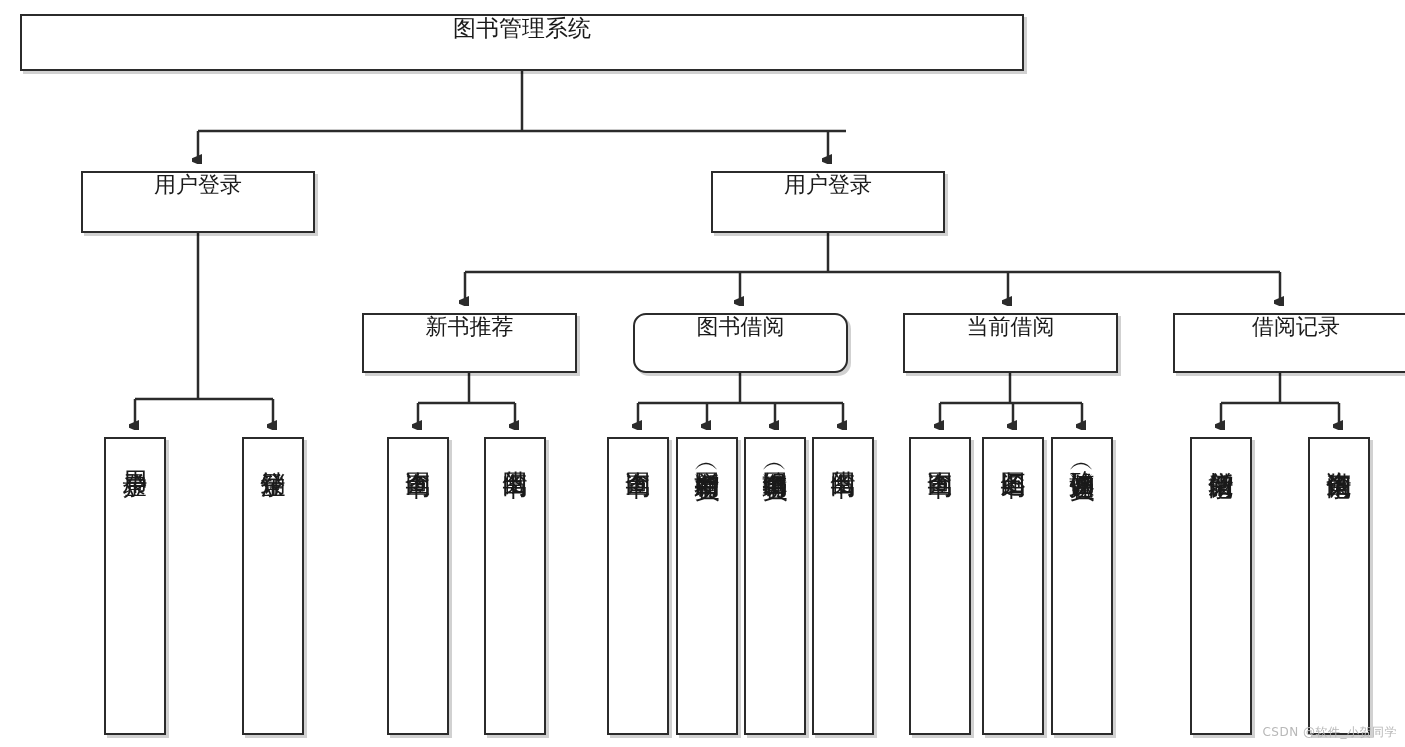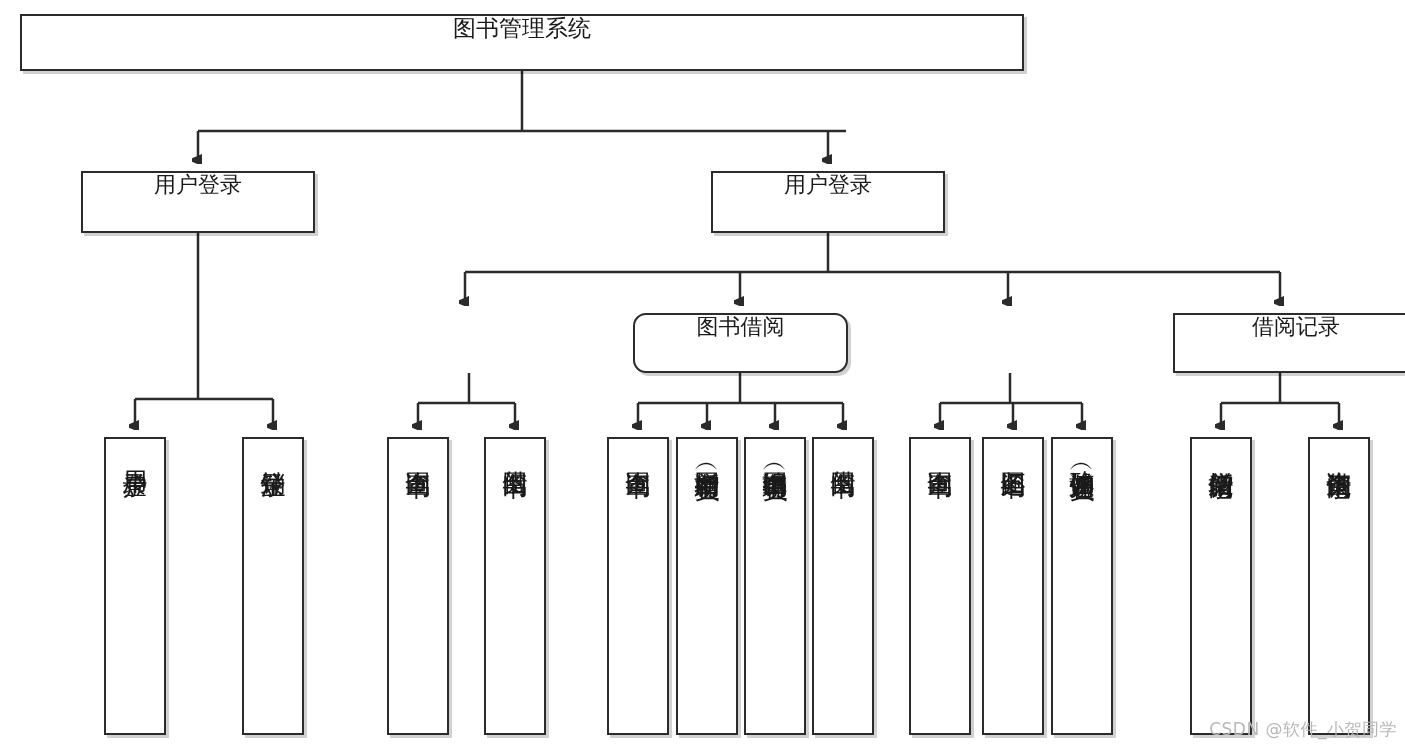--- a/index.html
+++ b/index.html
@@ -41,21 +41,21 @@
     font-size:25px;
     letter-spacing:1px;
     line-height:1;
   }
   #title-node .label{font-size:23px;}
 
   #watermark{
     position:absolute;
     right:8px;
     bottom:6px;
-    font-size:17px;
+    font-size:12px;
     color:#b8b8b8;
     letter-spacing:0.5px;
     z-index:3;
     white-space:nowrap;
     font-family:"DejaVu Sans","Liberation Sans",sans-serif;
   }
 </style>
 </head>
 <body>
 
@@ -115,22 +115,28 @@
     <span class="label">图书管理系统</span>
   </div>
 
   <div class="node horizontal" style="left:81px;top:171px;width:234px;height:62px;">
     <span class="label">用户登录</span>
   </div>
   <div class="node horizontal" style="left:711px;top:171px;width:234px;height:62px;">
     <span class="label">用户登录</span>
   </div>
 
+  <div class="node horizontal" style="left:362px;top:313px;width:215px;height:60px;">
+    <span class="label">新书推荐</span>
+  </div>
   <div class="node horizontal" style="left:633px;top:313px;width:215px;height:60px;border-radius:13px;">
     <span class="label">图书借阅</span>
+  </div>
+  <div class="node horizontal" style="left:903px;top:313px;width:215px;height:60px;">
+    <span class="label">当前借阅</span>
   </div>
   <div class="node horizontal" style="left:1173px;top:313px;width:246px;height:60px;">
     <span class="label">借阅记录</span>
   </div>
 
   <div class="node vertical" style="left:104px;top:437px;width:62px;height:298px;">
     <span class="label">用户登录</span>
   </div>
   <div class="node vertical" style="left:242px;top:437px;width:62px;height:298px;">
     <span class="label">注销登录</span>

